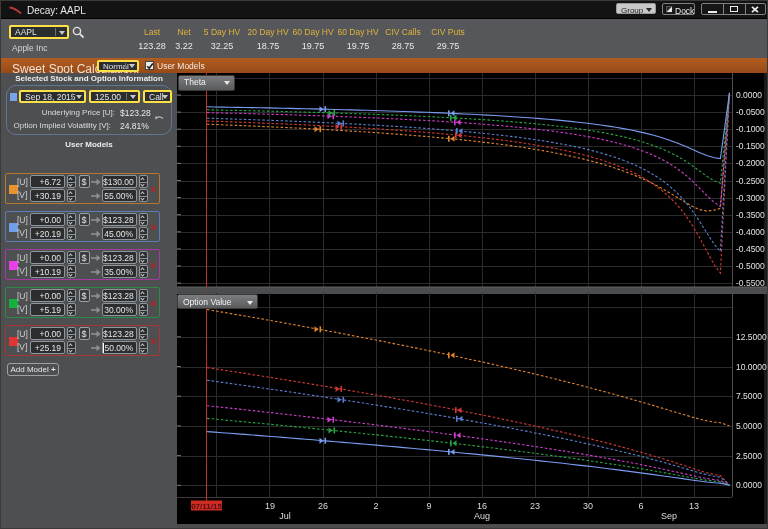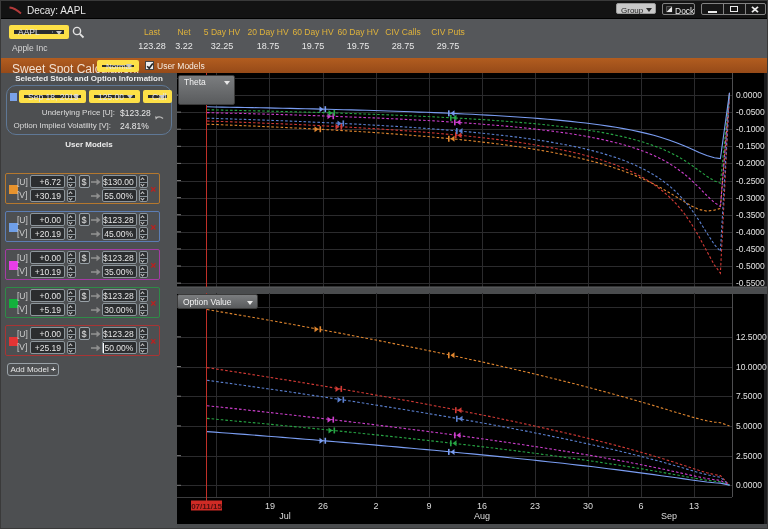--- a/index.html
+++ b/index.html
@@ -4,21 +4,21 @@
 body{font-family:"Liberation Sans",sans-serif;background:#222}
 #win{position:relative;width:768px;height:529px;background:#4d4f51;overflow:hidden;border:1px solid #3a3a3a}
 .abs{position:absolute}
 #titlebar{position:absolute;left:0;top:0;width:768px;height:18px;background:#131313;border-bottom:1px solid #000}
 #titlebar .title{position:absolute;left:26px;top:3.5px;font-size:10px;color:#e9e9e9}
 .tbtn{position:absolute;font-size:8.5px;color:#ececec;background:#161616;border:1px solid #828282;border-radius:2px}
 #header{position:absolute;left:0;top:18px;width:768px;height:39px;background:#55575a}
 .colhead{position:absolute;top:8px;font-size:8.5px;color:#e0b33b;transform:translateX(-50%)}
 .colval{position:absolute;top:22px;font-size:9px;color:#e8e8e8;transform:translateX(-50%)}
 #obar{position:absolute;left:0;top:57px;width:768px;height:15px;background:linear-gradient(#b25d20,#964a18)}
-.combo{position:absolute;background:#2b2d2f;border:5px solid #fde047;border-radius:2px;color:#e6e6e6;font-size:9.5px}
+.combo{position:absolute;background:#2b2d2f;border:2px solid #fde047;border-radius:2px;color:#e6e6e6;font-size:9.5px}
 .combo .lbl{position:absolute;left:4px;top:50%;transform:translateY(-50%);white-space:nowrap;font-size:8.5px}
 .combo .arr{position:absolute;right:2px;top:50%;margin-top:-1.5px;width:0;height:0;border-left:3.5px solid transparent;border-right:3.5px solid transparent;border-top:4px solid #c9c9c9}
 .combo .sep{position:absolute;right:11px;top:1px;bottom:1px;border-left:1px solid #6a7278}
 #lpanel{position:absolute;left:0;top:72px;width:140px;height:457px;background:#4d4f51}
 .ptitle{position:absolute;width:176px;text-align:center;font-size:8px;font-weight:bold;color:#ececec}
 #infobox{position:absolute;left:5px;top:12px;width:166px;height:50px;border:1px solid #5f7896;border-radius:10px}
 .ilbl{position:absolute;font-size:8px;color:#dcdcdc;text-align:right;width:104px;white-space:nowrap}
 .ival{position:absolute;font-size:8.5px;color:#e8e8e8}
 #umhead{position:absolute;left:3px;top:82px;width:170px;height:12px;background:#1a3c5a}
 #umhead span{position:absolute;top:1.5px;font-size:8.5px;color:#bdd2e8}
@@ -497,20 +497,20 @@
           <text x="464" y="436" text-anchor="middle">6</text>
           <text x="517" y="436" text-anchor="middle">13</text>
           <text x="108" y="446" text-anchor="middle">Jul</text>
           <text x="305" y="446" text-anchor="middle">Aug</text>
           <text x="492" y="446" text-anchor="middle">Sep</text>
         </g>
 <rect x="0" y="451" width="592" height="5" fill="#4a4c4e"></rect>
 <rect x="14" y="427.5" width="31" height="10" fill="#cf2b25"></rect>
 <text x="29.5" y="435.5" text-anchor="middle" font-family="Liberation Sans, sans-serif" font-size="8" fill="#4e1010" font-weight="bold">07/11/15</text>
 </svg></div>
-<div class="gbtn" style="left:177px;top:74px;width:57px;height:30px">
+<div class="gbtn" style="left:177px;top:74px;width:57px;height:16px">
       <span style="position:absolute;left:5px;top:1px">Theta</span>
       <span style="position:absolute;right:4px;top:5px;width:0;height:0;border-left:3.5px solid transparent;border-right:3.5px solid transparent;border-top:4px solid #e8e8e8"></span>
     </div>
 <div class="gbtn" style="left:176px;top:293px;width:81px;height:15px">
       <span style="position:absolute;left:5px;top:1.5px">Option Value</span>
       <span style="position:absolute;right:4px;top:5.5px;width:0;height:0;border-left:3.5px solid transparent;border-right:3.5px solid transparent;border-top:4px solid #e8e8e8"></span>
     </div>
 </div>
 </body></html>

